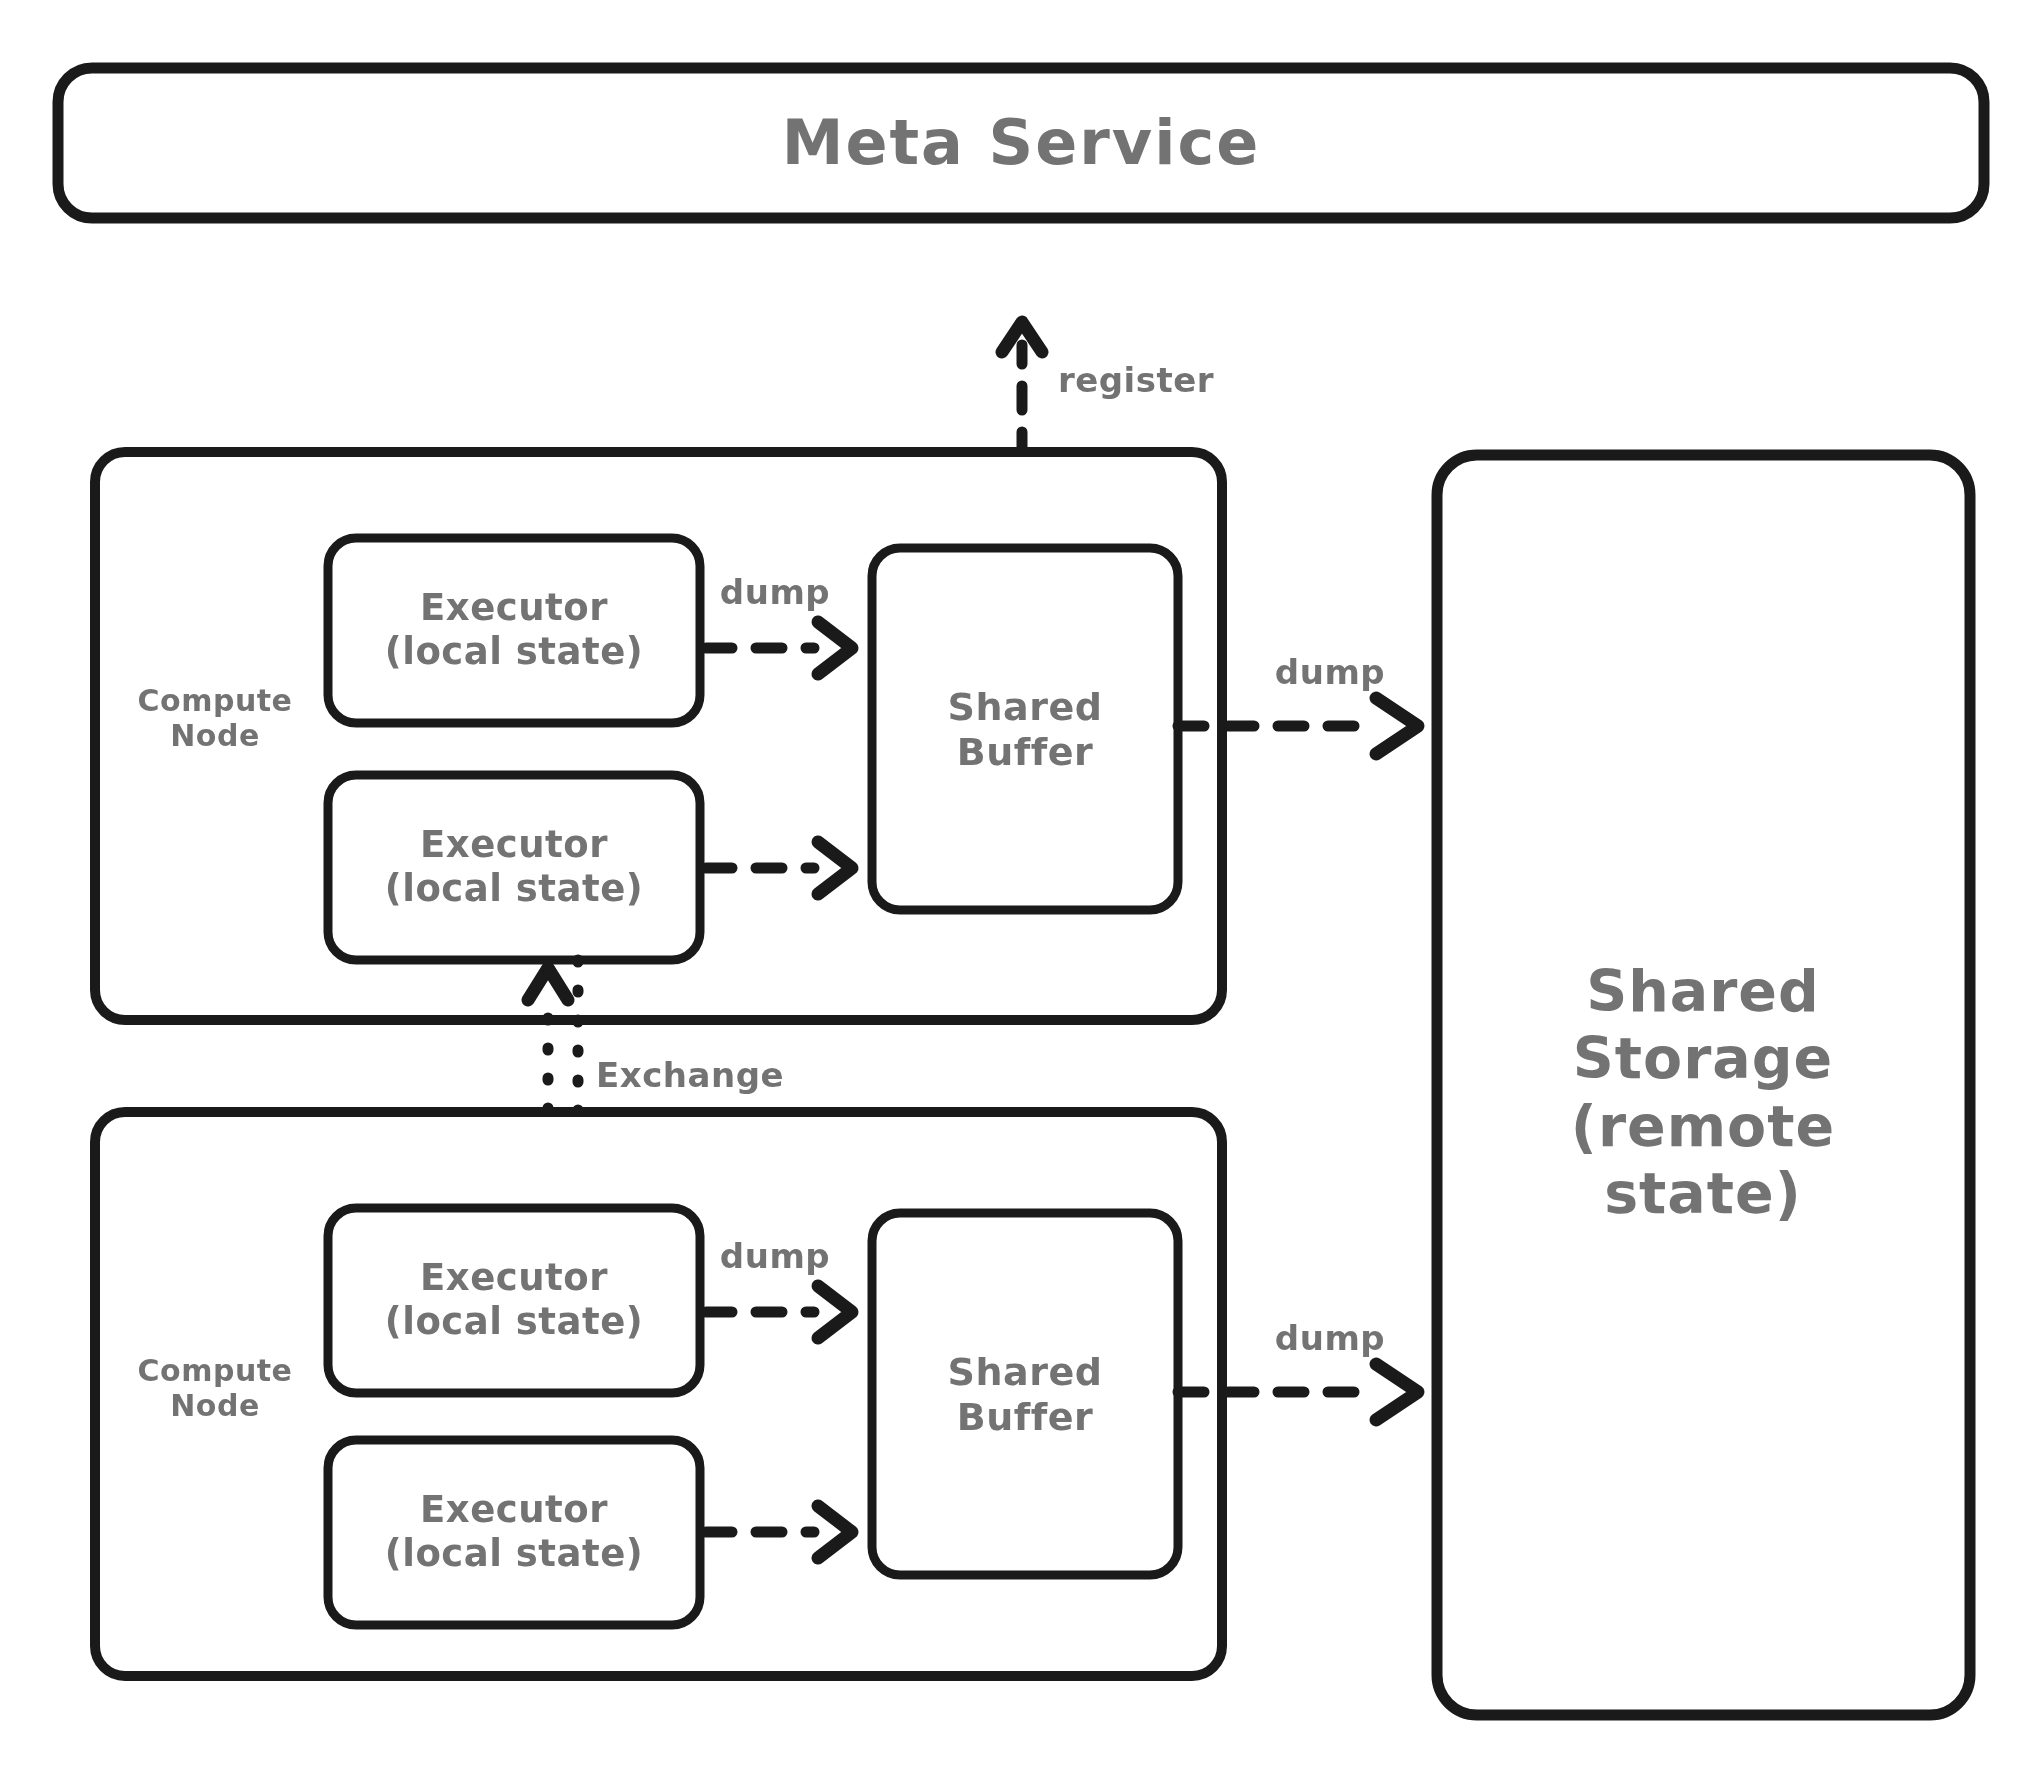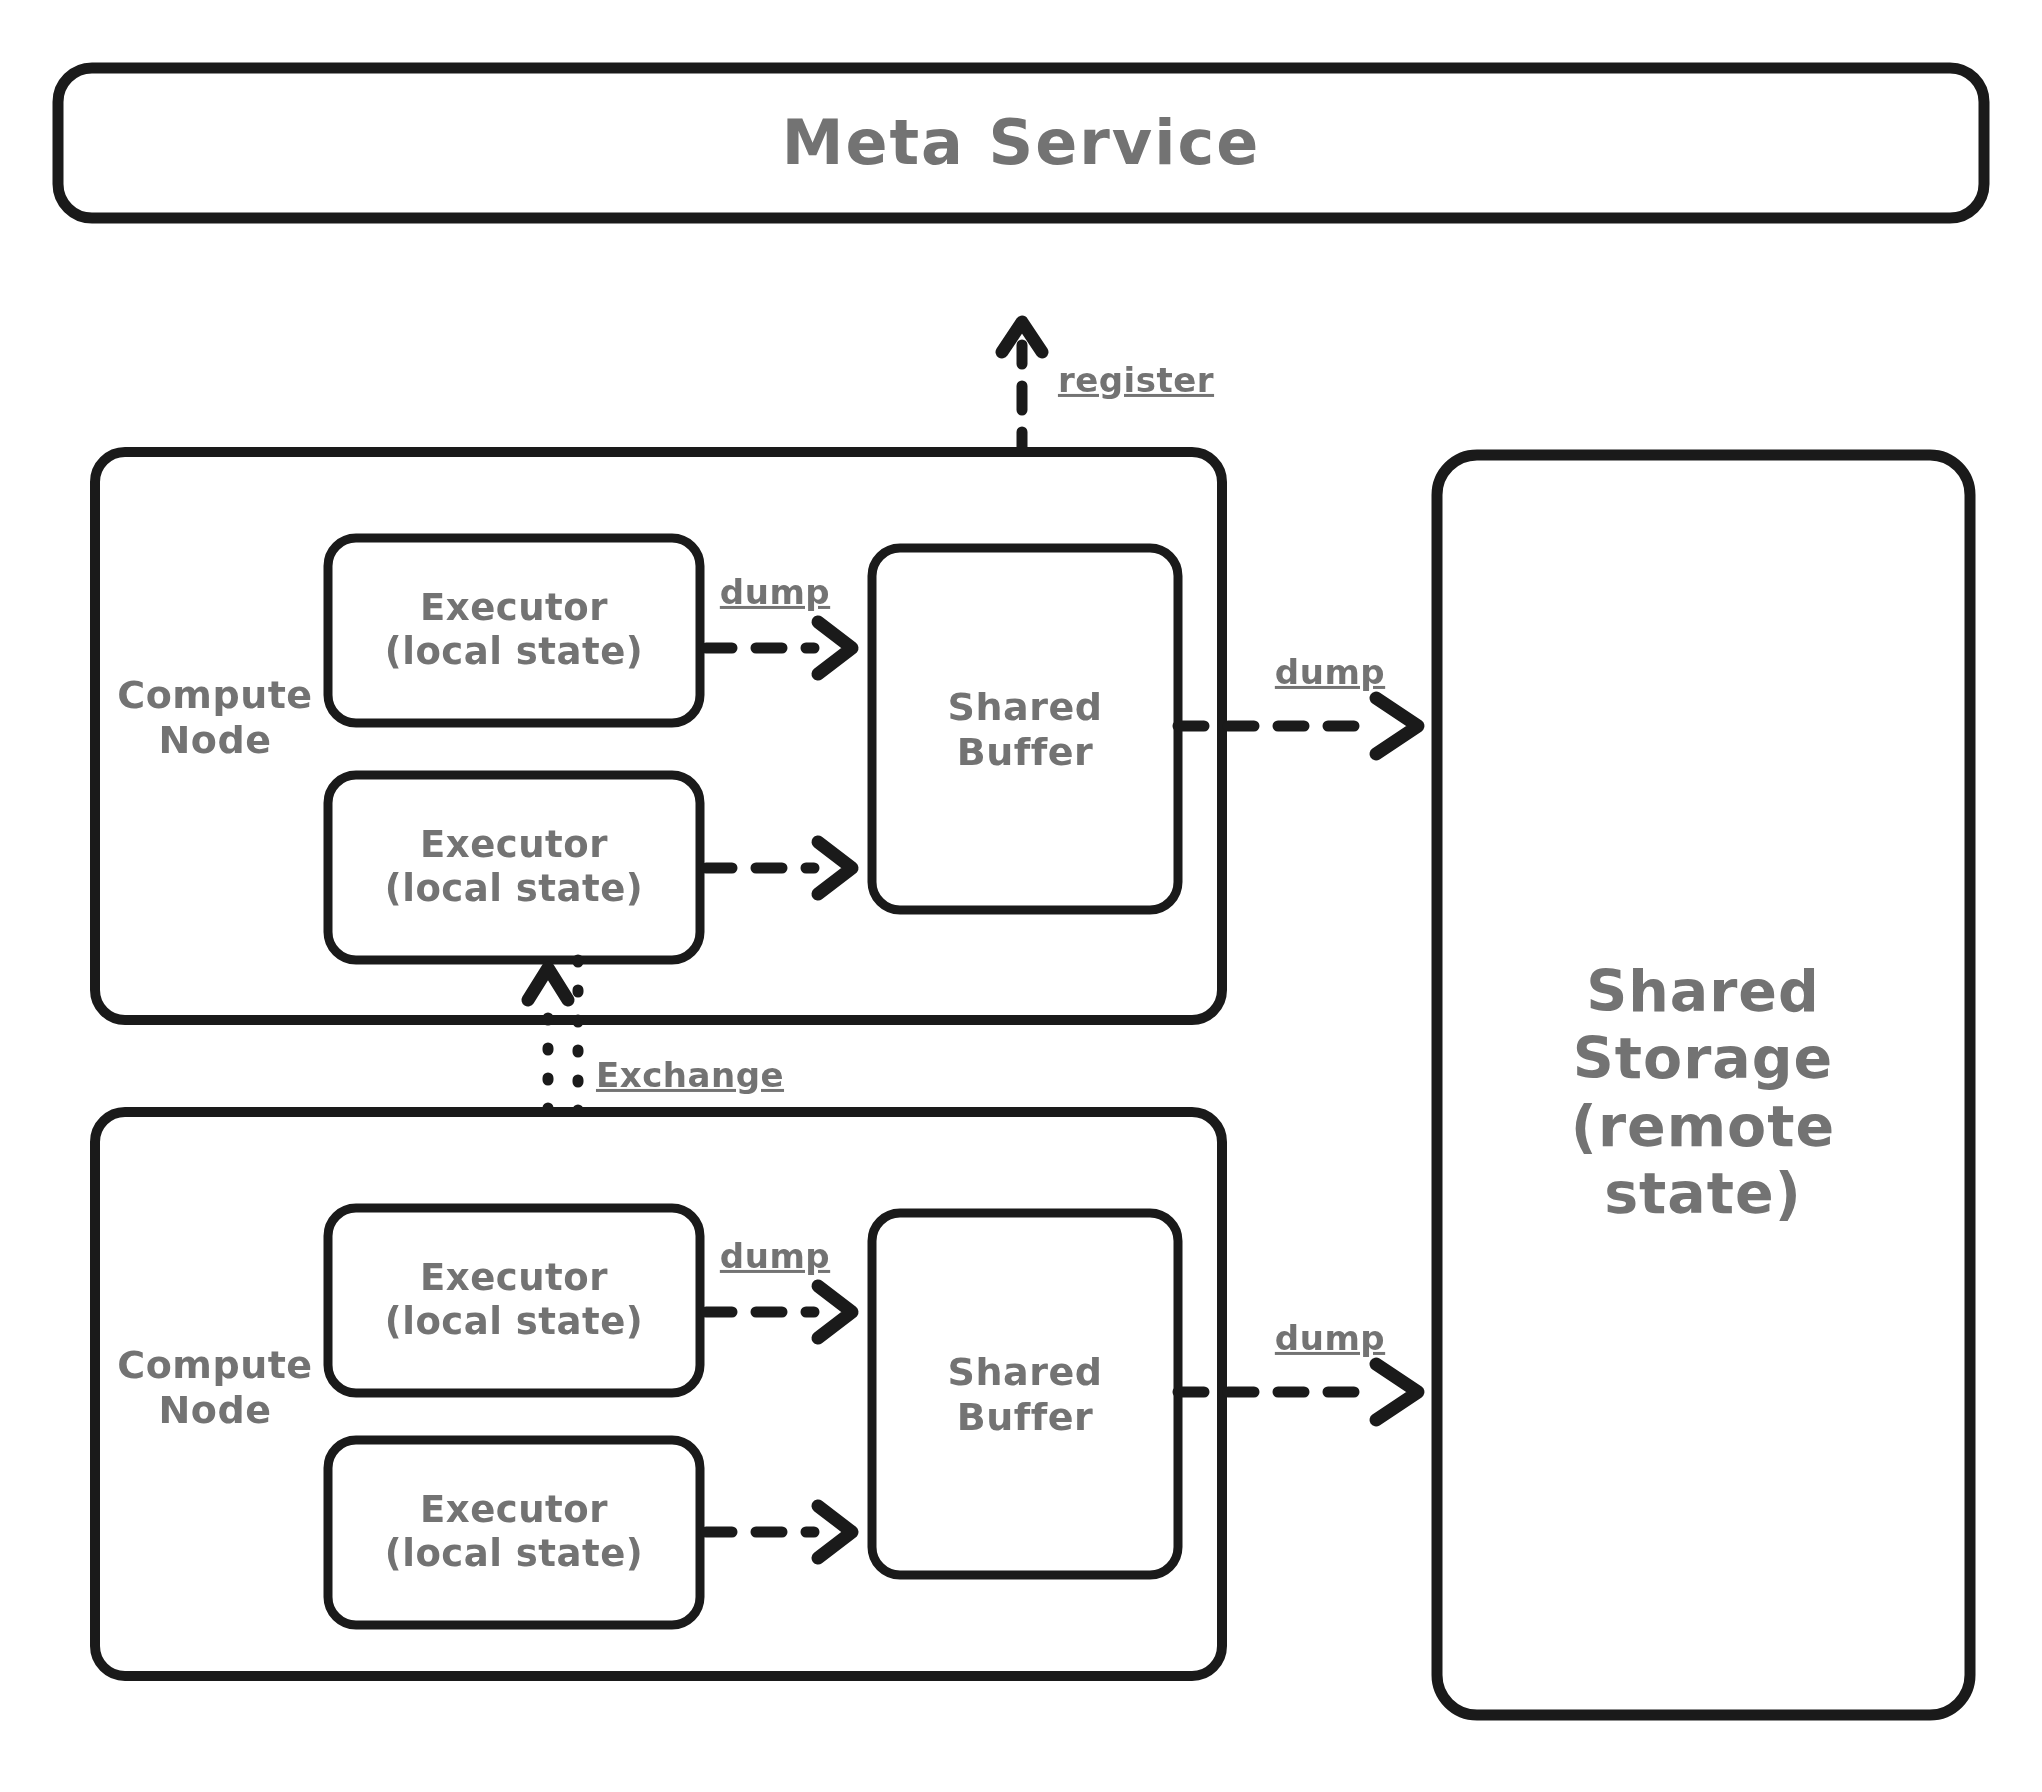--- a/index.html
+++ b/index.html
@@ -56,24 +56,24 @@
     font-weight: bold;
     text-align: center;
     line-height: 1.18;
     white-space: pre-line;
     letter-spacing: 0.5px;
     transform: translate(-50%, -50%);
     user-select: none;
   }
   .t-title    { font-size: 62px; letter-spacing: 2px; }
   .t-storage  { font-size: 57px; letter-spacing: 1px; }
-  .t-node     { font-size: 38px; }
+  .t-node     { font-size: 30px; }
   .t-exec     { font-size: 37px; }
   .t-buffer   { font-size: 38px; }
-  .t-edge     { font-size: 34px; font-weight: bold; text-decoration: underline; }
+  .t-edge     { font-size: 34px; font-weight: bold; }
 </style>
 </head>
 <body>
 
 <div id="canvas">
 
   <svg class="layer" viewBox="0 0 2042 1792">
 
     <rect class="box-stroke outer-stroke" x="58" y="68" width="1926" height="150" rx="34" ry="34"></rect>
 

